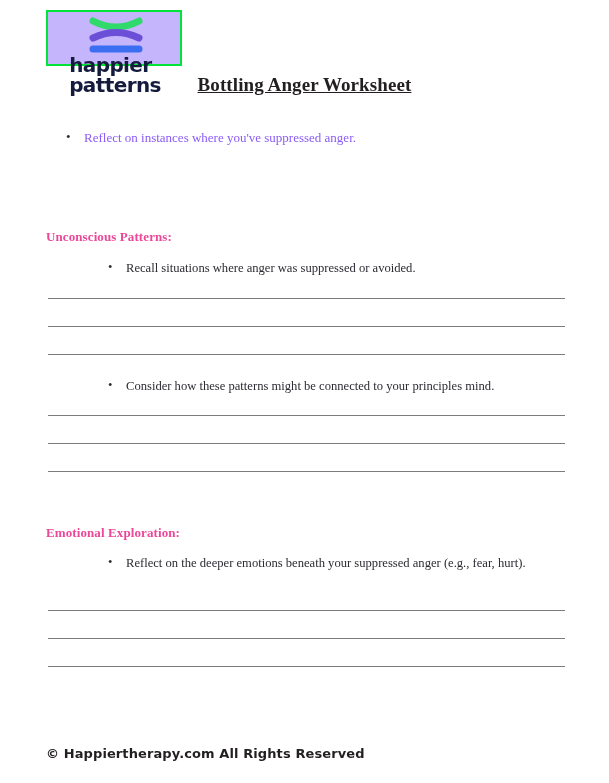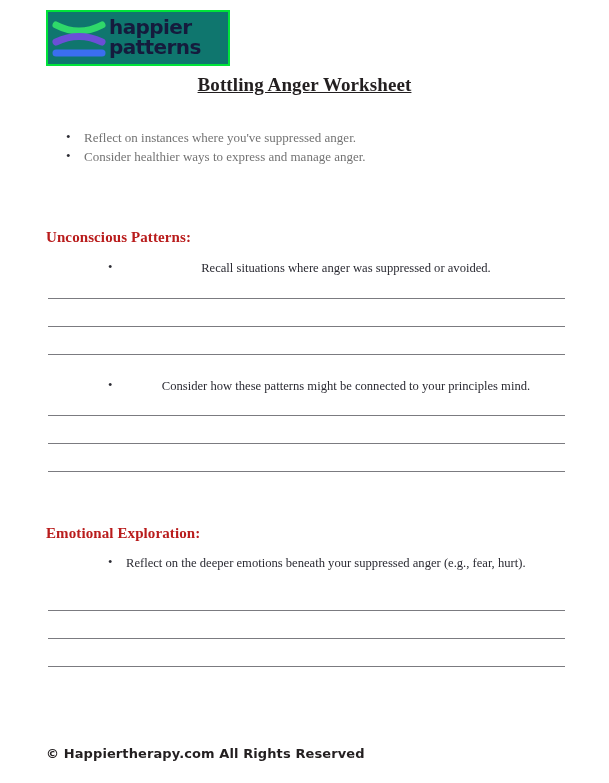--- a/index.html
+++ b/index.html
@@ -14,27 +14,28 @@
     font-family: "Liberation Serif", serif;
     color: #231f20;
     overflow: hidden;
   }
 
   
   .logo-box {
     position: absolute;
     left: 46px;
     top: 10px;
-    width: 184px;
+    width: 136px;
     height: 56px;
     border: 2px solid #00e339;
-    background: #0f766e;
+    background: #c4b5fd;
     box-sizing: border-box;
     display: flex;
     align-items: center;
+    flex-direction: column;
   }
   .logo-mark {
     width: 56px;
     height: 44px;
     margin-left: 3px;
     flex: none;
   }
   .logo-word {
     margin-left: 2px;
     font-family: "DejaVu Sans", sans-serif;
@@ -67,52 +68,51 @@
     width: 500px;
     margin: 0;
     padding: 0;
     list-style: none;
   }
   .intro-list li {
     position: relative;
     padding-left: 24px;
     font-size: 13px;
     line-height: 19px;
-    color: #737373;
+    color: #8b5cf6;
   }
   .intro-list li::before {
     content: "\2022";
     position: absolute;
     left: 6px;
     top: -1px;
     font-size: 13px;
     color: #2b2b33;
   }
 
   .section-heading {
     position: absolute;
     left: 46px;
-    font-size: 15px;
+    font-size: 13px;
     font-weight: bold;
     letter-spacing: 0.1px;
-    color: #b91c1c;
+    color: #ec4899;
   }
   #heading-unconscious { top: 229px; }
   #heading-emotional   { top: 525px; }
 
   .sub-bullet {
     position: absolute;
     left: 108px;
     width: 458px;
     font-size: 12.6px;
     line-height: 19px;
     color: #2b2b33;
     padding-left: 18px;
     box-sizing: border-box;
-    text-align: center;
   }
   .sub-bullet::before {
     content: "\2022";
     position: absolute;
     left: 0;
     top: -1px;
     font-size: 12.6px;
   }
   .sub-bullet.justified { text-align: justify; }
 
@@ -152,21 +152,20 @@
   <div class="logo-word">
     <span>happier</span>
     <span>patterns</span>
   </div>
 </div>
 
 <div class="doc-title">Bottling Anger Worksheet</div>
 
 <ul class="intro-list">
   <li>Reflect on instances where you've suppressed anger.</li>
-  <li>Consider healthier ways to express and manage anger.</li>
 </ul>
 
 <div class="section-heading" id="heading-unconscious">Unconscious Patterns:</div>
 
 <div class="sub-bullet" id="bullet-recall">Recall situations where anger was suppressed or avoided.</div>
 
 <div class="rule" style="top:298px"></div>
 <div class="rule" style="top:326px"></div>
 <div class="rule" style="top:354px"></div>
 

